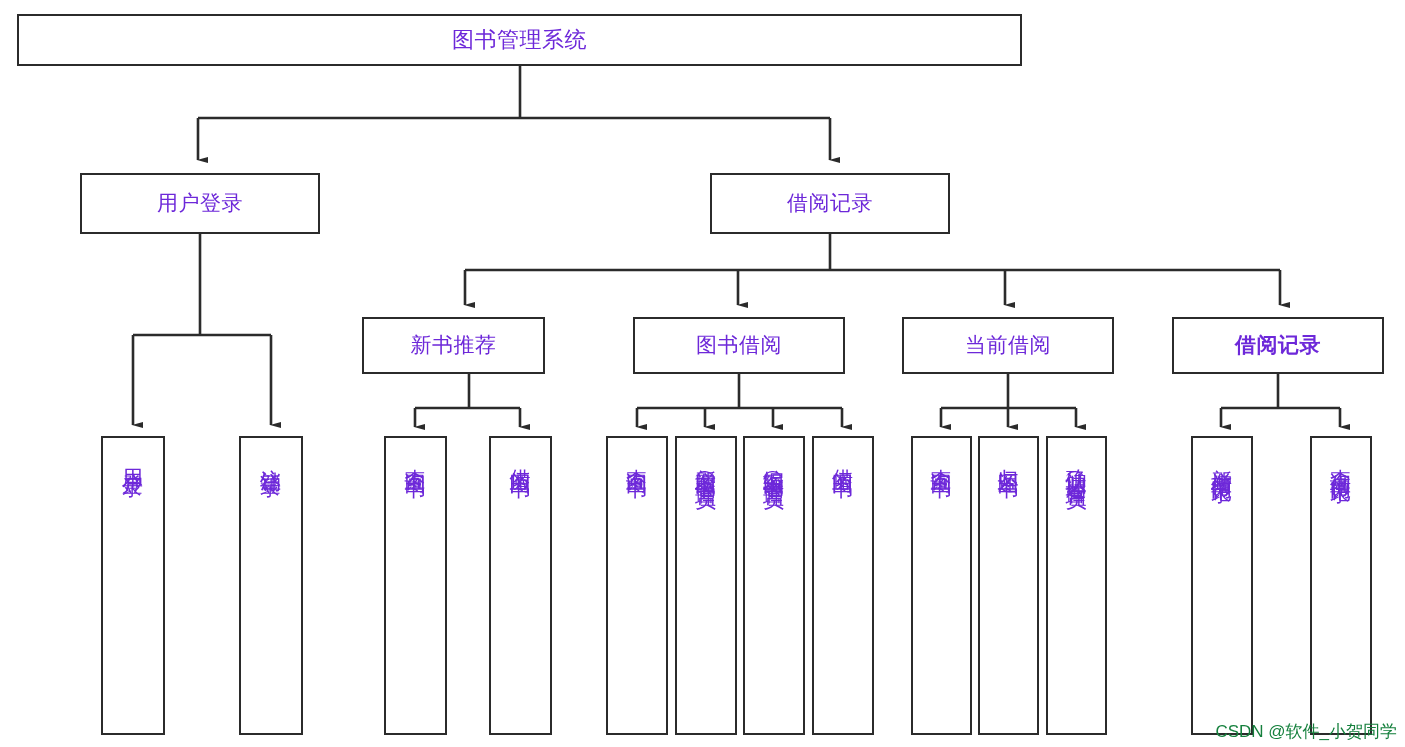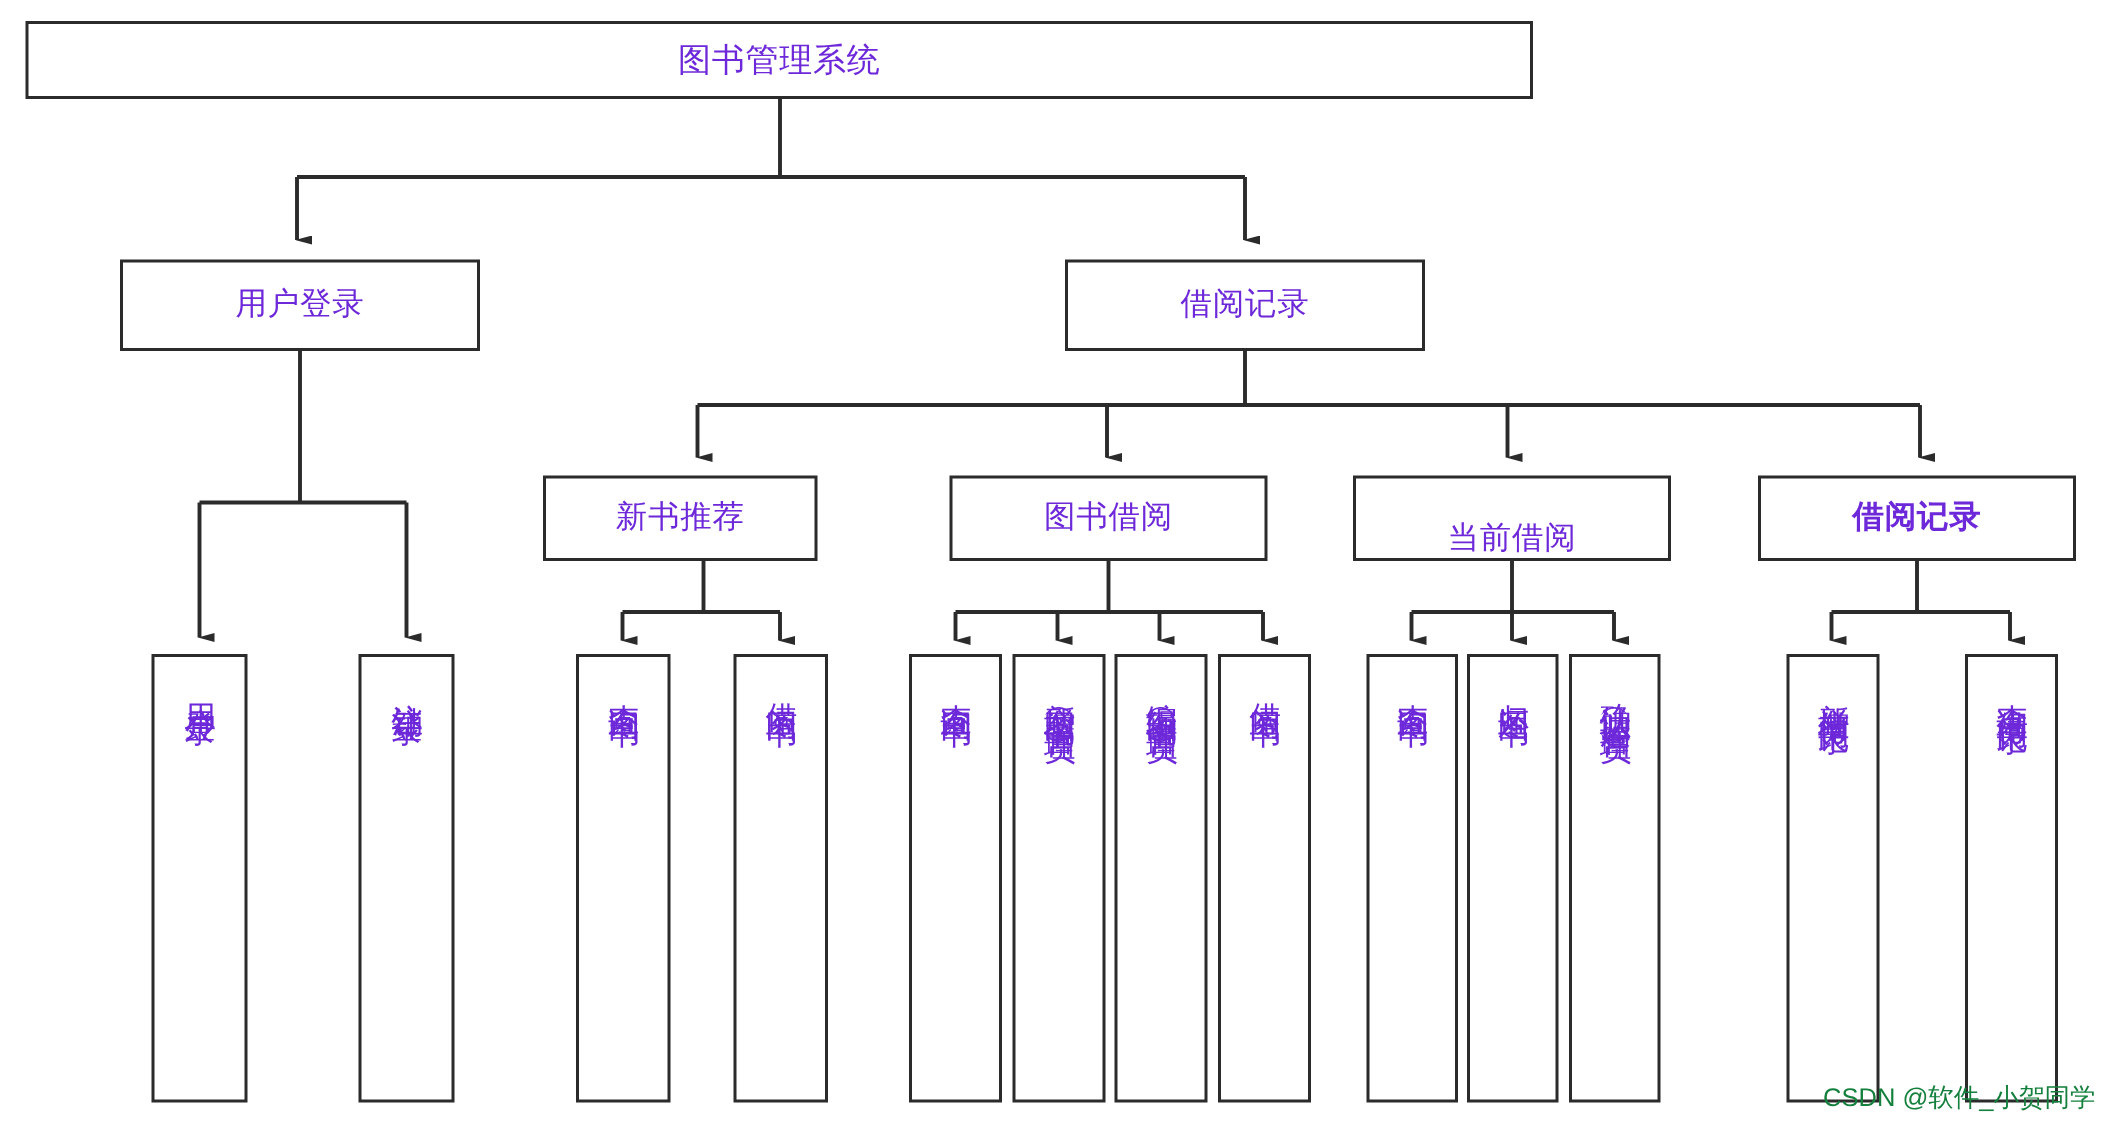--- a/index.html
+++ b/index.html
@@ -142,21 +142,21 @@
   <div class="node horiz" style="left:710px; top:173px; width:240px; height:61px;">
     <span class="node-label">借阅记录</span>
   </div>
 
   <div class="node horiz" style="left:362px; top:317px; width:183px; height:57px;">
     <span class="node-label">新书推荐</span>
   </div>
   <div class="node horiz" style="left:633px; top:317px; width:212px; height:57px;">
     <span class="node-label">图书借阅</span>
   </div>
-  <div class="node horiz" style="left:902px; top:317px; width:212px; height:57px;align-items:flex-end;">
+  <div class="node horiz" style="left:902px; top:317px; width:212px; height:57px;">
     <span class="node-label">当前借阅</span>
   </div>
   <div class="node horiz" style="left:1172px; top:317px; width:212px; height:57px;font-weight:bold;">
     <span class="node-label">借阅记录</span>
   </div>
 
   <div class="node vert" style="left:101px; top:436px; width:64px; height:299px;">
     <span class="node-label">用户登录</span>
   </div>
   <div class="node vert" style="left:239px; top:436px; width:64px; height:299px;">

